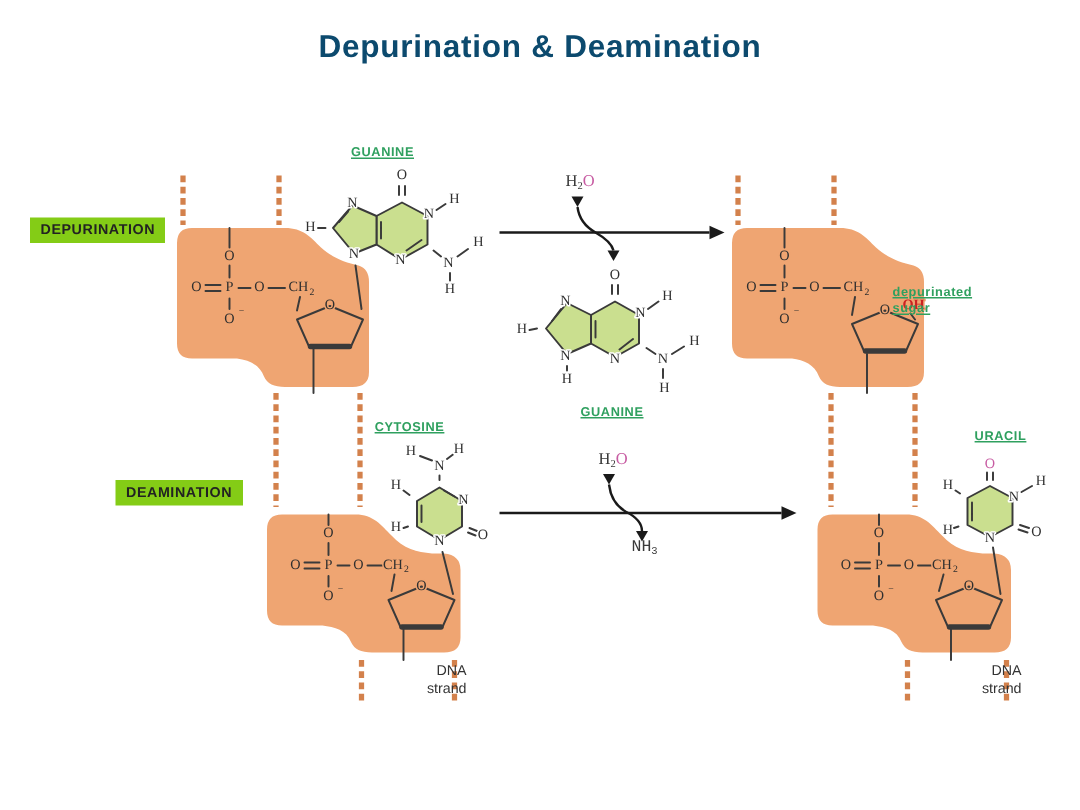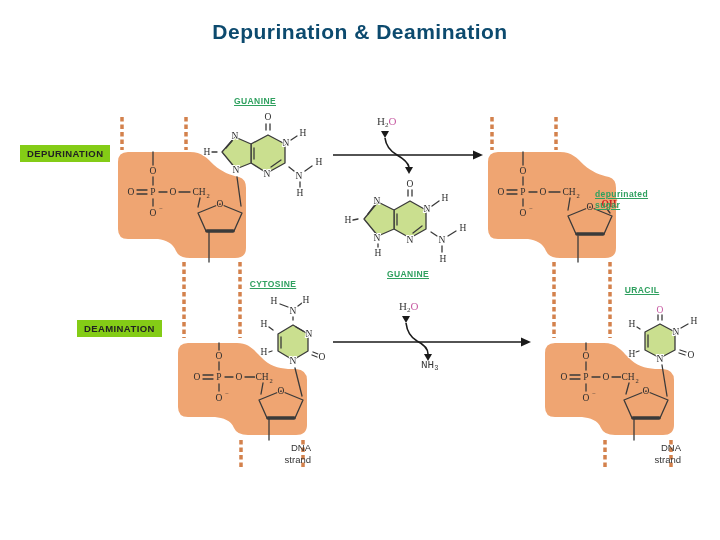--- a/index.html
+++ b/index.html
@@ -198,21 +198,21 @@
         <text x="632" y="354" class="atom">H</text>
       </g>
   </svg>
 
   <div class="proc-label" style="left:20px;top:145px;">DEPURINATION</div>
   <div class="proc-label" style="left:77px;top:320px;">DEAMINATION</div>
 
   <div class="mol-label" style="left:205px;top:96px;">GUANINE</div>
   <div class="mol-label" style="left:358px;top:269px;">GUANINE</div>
   <div class="mol-label" style="left:223px;top:279px;">CYTOSINE</div>
-  <div class="mol-label" style="left:592px;top:285px;">URACIL</div>
+  <div class="mol-label" style="left:617px;top:285px;">URACIL</div>
 
   <div class="mol-label left" style="left:595px;top:150px;margin-top:39px;">
     <span>depurinated</span><br>
     <span>sugar</span>
   </div>
 
   <div class="dna-label" style="left:231px;top:442px;">
     <span>DNA</span><br>
     <span>strand</span>
   </div>

